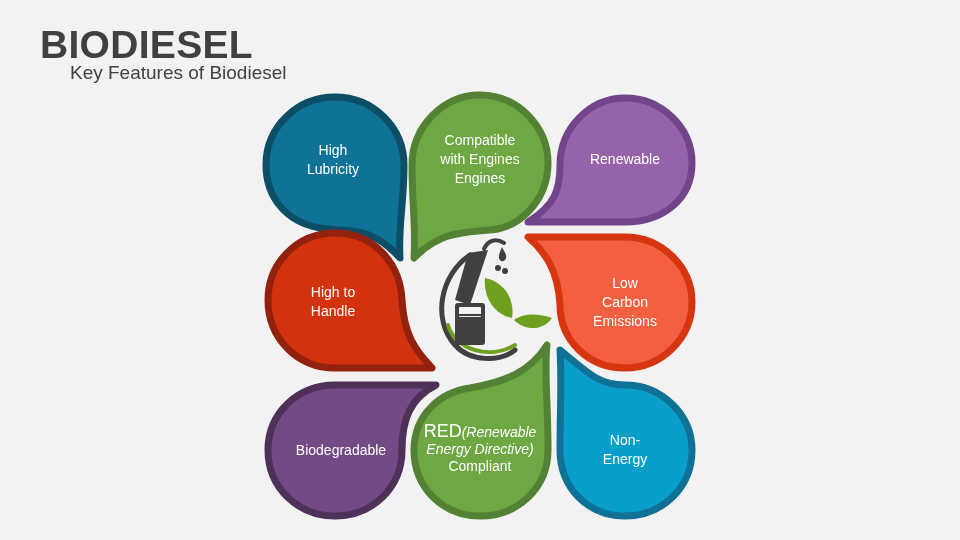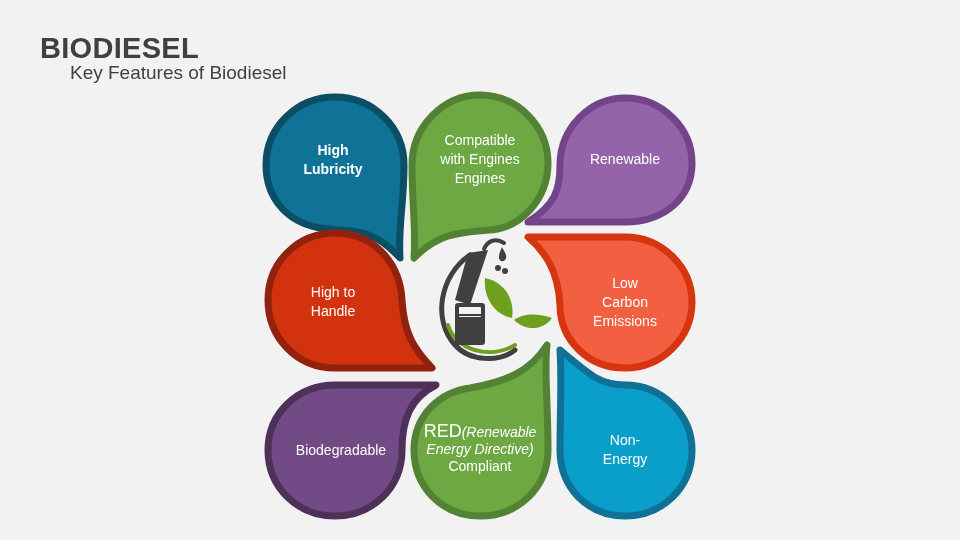--- a/index.html
+++ b/index.html
@@ -1,17 +1,17 @@
 <!DOCTYPE html>
 <html><head>
 <meta charset="utf-8">
 <style>
   html,body{margin:0;padding:0;}
   body{width:960px;height:540px;background:#f2f2f2;position:relative;overflow:hidden;font-family:"Liberation Sans","DejaVu Sans",sans-serif;}
-  .title{position:absolute;left:40px;top:32px;font-size:29px;font-weight:bold;color:#404040;letter-spacing:0.3px;}
+  .title{position:absolute;left:40px;top:23px;font-size:39px;font-weight:bold;color:#404040;letter-spacing:0.3px;}
   .subtitle{position:absolute;left:40px;top:62px;font-size:19px;color:#404040;margin-left:30px;}
   svg.stage{position:absolute;left:0;top:0;}
   .label{position:absolute;color:#fff;font-size:14px;line-height:19px;text-align:center;transform:translate(-50%,-50%);white-space:nowrap;}
   .label .it{font-style:italic;font-size:14px;}
   .label .big{font-size:18px;}
 </style>
 </head>
 <body>
 
 <div class="title">BIODIESEL</div>
@@ -49,21 +49,21 @@
 
     <rect x="455" y="303" width="30" height="42" rx="3" fill="#404040"></rect>
     <rect x="459" y="307" width="22" height="10" rx="1" fill="#f2f2f2"></rect>
     <rect x="459" y="314" width="22" height="2" fill="#404040"></rect>
 
     <path d="M485,278 C505,282 515,300 512,318 C495,315 483,298 485,278 Z" fill="#6F9F1E"></path>
     <path d="M514,320 C525,312 540,314 552,318 C544,330 526,332 514,320 Z" fill="#6F9F1E"></path>
   </g>
 </svg>
 
-<div class="label" style="left:333px;top:160px;font-weight:bold;">
+<div class="label" style="left:333px;top:160px;">
   <div>High</div>
   <div>Lubricity</div>
 </div>
 <div class="label" style="left:480px;top:159px;">
   <div>Compatible</div>
   <div>with Engines</div>
   <div>Engines</div>
 </div>
 <div class="label" style="left:625px;top:159px;">
   <div>Renewable</div>

